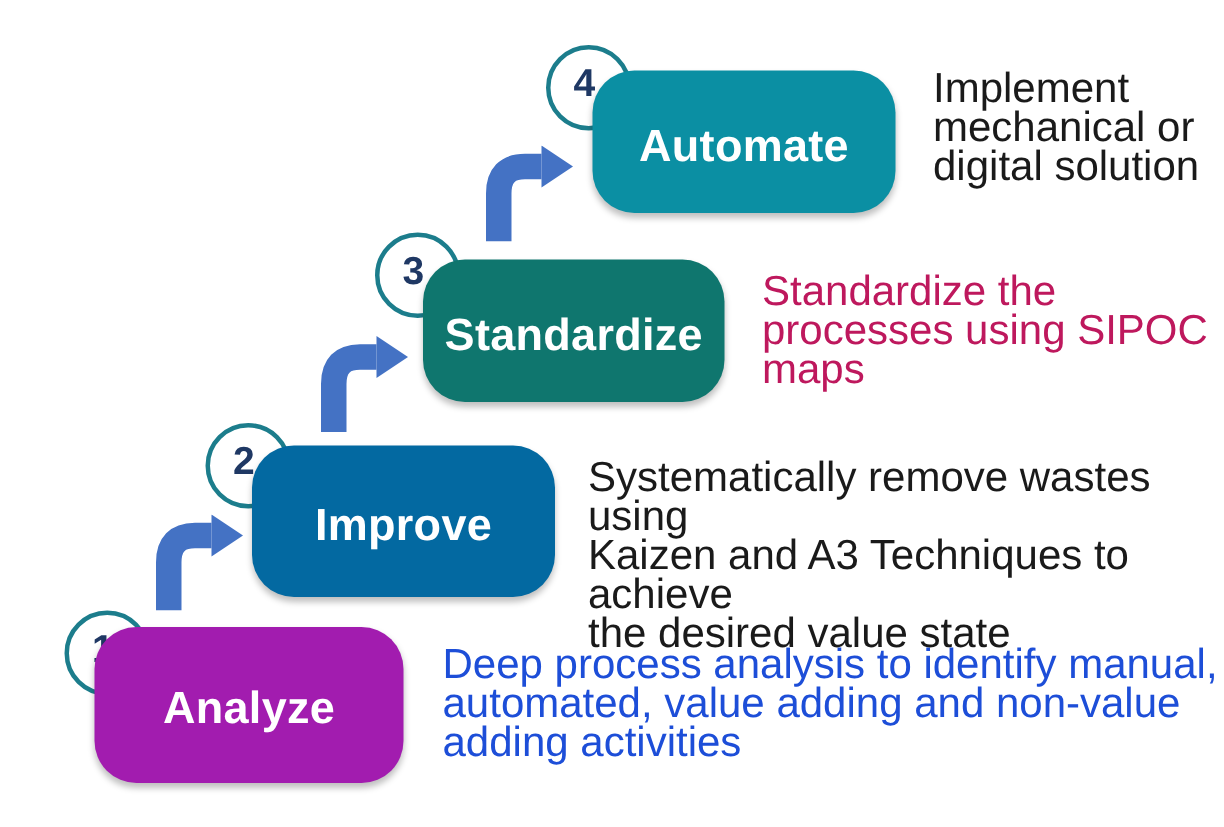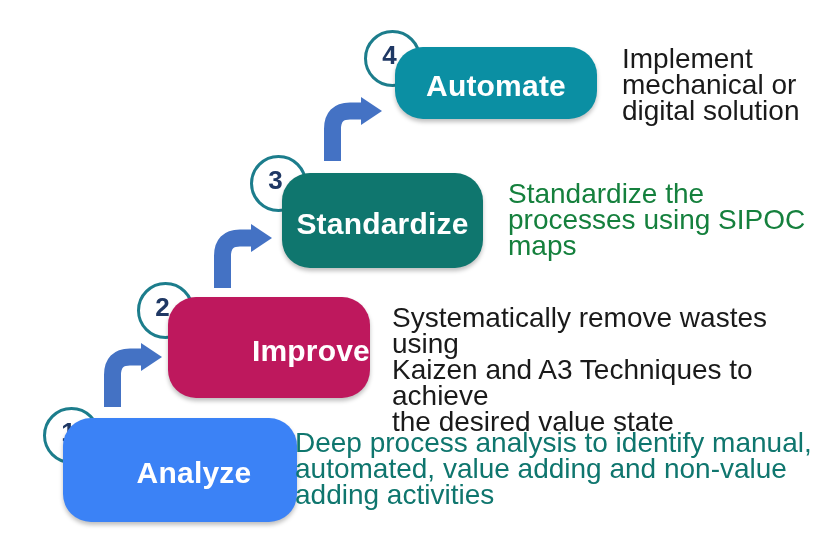--- a/index.html
+++ b/index.html
@@ -35,74 +35,74 @@
   
   .s2 .circle{left:137px;top:282px;}
   .s2 .box{left:168px;top:297px;width:202px;height:101px;}
   .s2 .desc{left:392px;top:305px;}
   
   .s3 .circle{left:250px;top:155px;}
   .s3 .box{left:282px;top:173px;width:201px;height:95px;}
   .s3 .desc{left:508px;top:181px;}
   
   .s4 .circle{left:364px;top:30px;}
-  .s4 .box{left:395px;top:47px;width:202px;height:72px;text-align:center;}
+  .s4 .box{left:395px;top:47px;width:202px;height:95px;text-align:center;}
   .s4 .desc{left:622px;top:46px;}
 
   .a1{left:100px;top:343px;}
   .a2{left:210px;top:224px;}
   .a3{left:320px;top:97px;}
 </style>
 </head>
 <body>
 
 <div class="canvas">
 
   <div class="step s1">
     <div class="circle">
       <span class="num">1</span>
     </div>
-    <div class="box" style="background: #3b82f6; padding-left: 28px;">
+    <div class="box" style="background: #a21caf;">
       <span class="label">Analyze</span>
     </div>
-    <div class="desc" style="color: #0f766e;">Deep process analysis to identify manual,
+    <div class="desc" style="color: #1d4ed8;">Deep process analysis to identify manual,
 automated, value adding and non-value
 adding activities</div>
   </div>
 
   <svg class="arrow a1" viewBox="0 0 64 64" aria-hidden="true">
     <path d="M12.5 64 L12.5 32 Q12.5 14 30 14 L41 14" fill="none" stroke="currentColor" stroke-width="17"></path>
     <polygon points="41,0 41,28 62,14" fill="currentColor"></polygon>
   </svg>
 
   <div class="step s2">
     <div class="circle">
       <span class="num">2</span>
     </div>
-    <div class="box" style="background: #be185d; justify-content: flex-end;">
+    <div class="box" style="background: #0369a1;">
       <span class="label">Improve</span>
     </div>
     <div class="desc" style="color: rgb(26, 26, 26);">Systematically remove wastes using
 Kaizen and A3 Techniques to achieve
 the desired value state</div>
   </div>
 
   <svg class="arrow a2" viewBox="0 0 64 64" aria-hidden="true">
     <path d="M12.5 64 L12.5 32 Q12.5 14 30 14 L41 14" fill="none" stroke="currentColor" stroke-width="17"></path>
     <polygon points="41,0 41,28 62,14" fill="currentColor"></polygon>
   </svg>
 
   <div class="step s3">
     <div class="circle">
       <span class="num">3</span>
     </div>
     <div class="box" style="background: #0f766e;">
       <span class="label">Standardize</span>
     </div>
-    <div class="desc" style="color: #15803d;">Standardize the
+    <div class="desc" style="color: #be185d;">Standardize the
 processes using SIPOC
 maps</div>
   </div>
 
   <svg class="arrow a3" viewBox="0 0 64 64" aria-hidden="true">
     <path d="M12.5 64 L12.5 32 Q12.5 14 30 14 L41 14" fill="none" stroke="currentColor" stroke-width="17"></path>
     <polygon points="41,0 41,28 62,14" fill="currentColor"></polygon>
   </svg>
 
   <div class="step s4">

